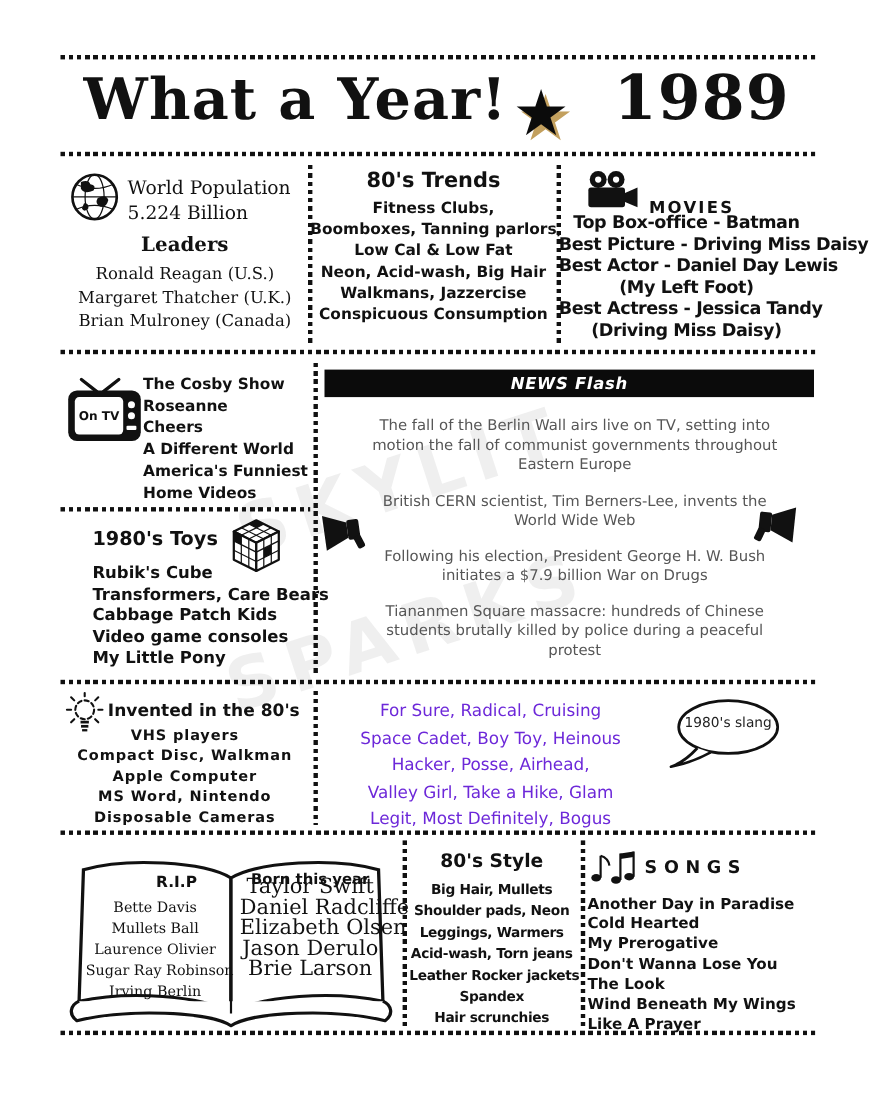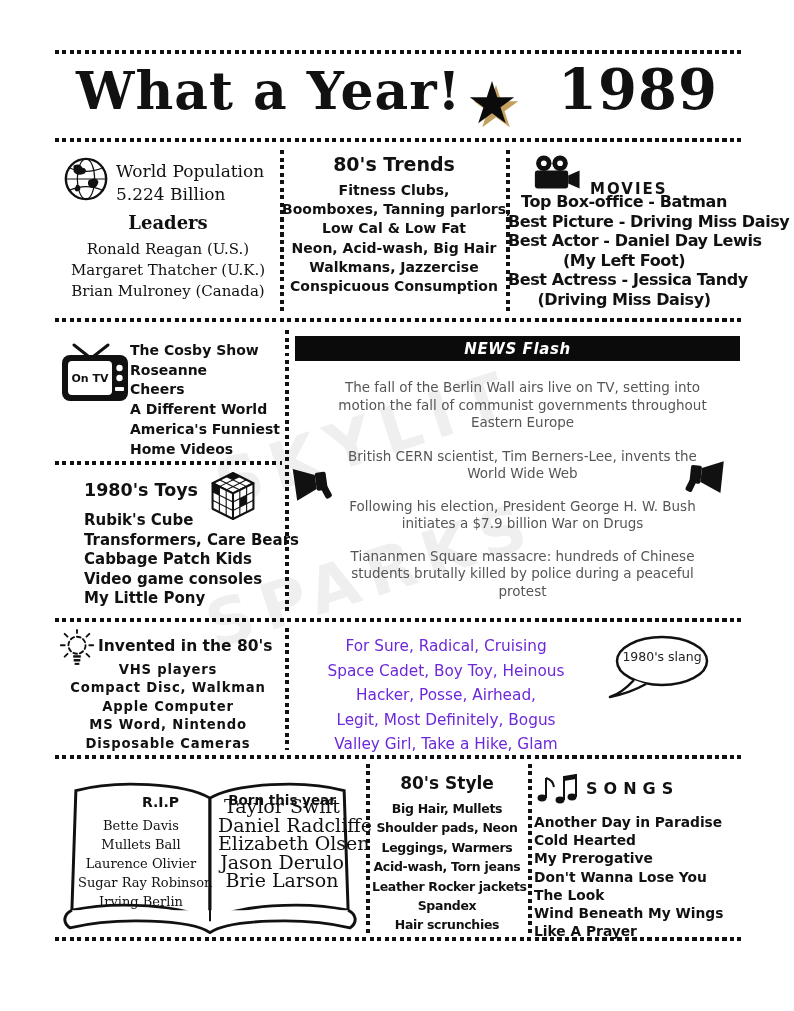--- a/index.html
+++ b/index.html
@@ -210,22 +210,22 @@
     <div class="nowrap">Compact Disc, Walkman</div>
     <div class="nowrap">Apple Computer</div>
     <div class="nowrap">MS Word, Nintendo</div>
     <div class="nowrap">Disposable Cameras</div>
   </div>
 
   <div class="abs ctr" style="left:296px; top:634px; width:300px; font-size:15.3px; line-height:24.6px; color:#6d28d9;">
     <div class="nowrap">For Sure, Radical, Cruising</div>
     <div class="nowrap">Space Cadet, Boy Toy, Heinous</div>
     <div class="nowrap">Hacker, Posse, Airhead,</div>
+    <div class="nowrap">Valley Girl, Take a Hike, Glam</div>
     <div class="nowrap">Legit, Most Definitely, Bogus</div>
-    <div class="nowrap">Valley Girl, Take a Hike, Glam</div>
   </div>
   <div class="abs" style="left:606px; top:633px; width:104px; height:66px;">
     <svg width="104" height="66" viewBox="0 0 104 66">
       <ellipse cx="56" cy="28" rx="45" ry="24" fill="#fff" stroke="#111" stroke-width="2.5"></ellipse>
       <path d="M28 47 Q16 60 4 64 Q24 60 40 51" fill="#fff" stroke="#111" stroke-width="2.5" stroke-linejoin="round"></path>
     </svg>
     <span class="bubble-label">1980's slang</span>
   </div>
 
   <div class="abs" style="left:56px; top:772px; width:308px; height:168px;">

